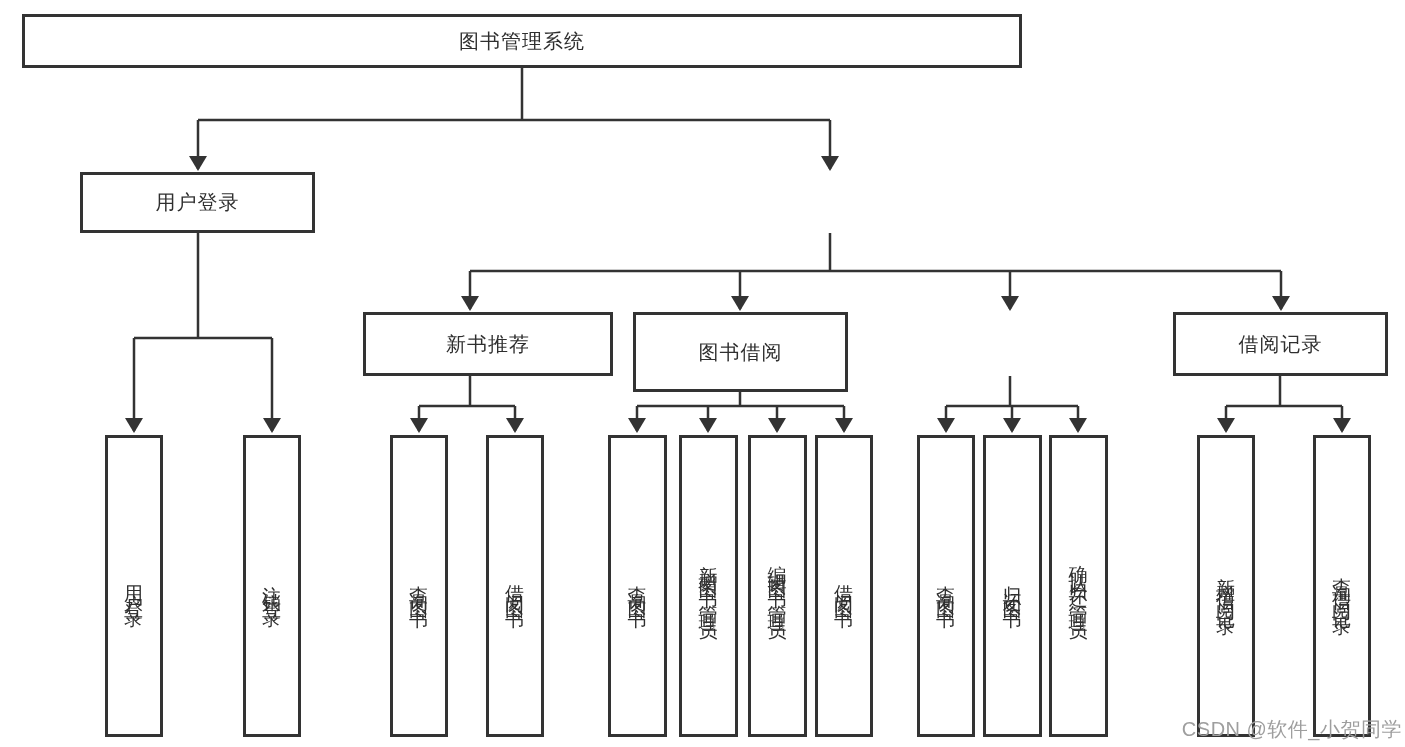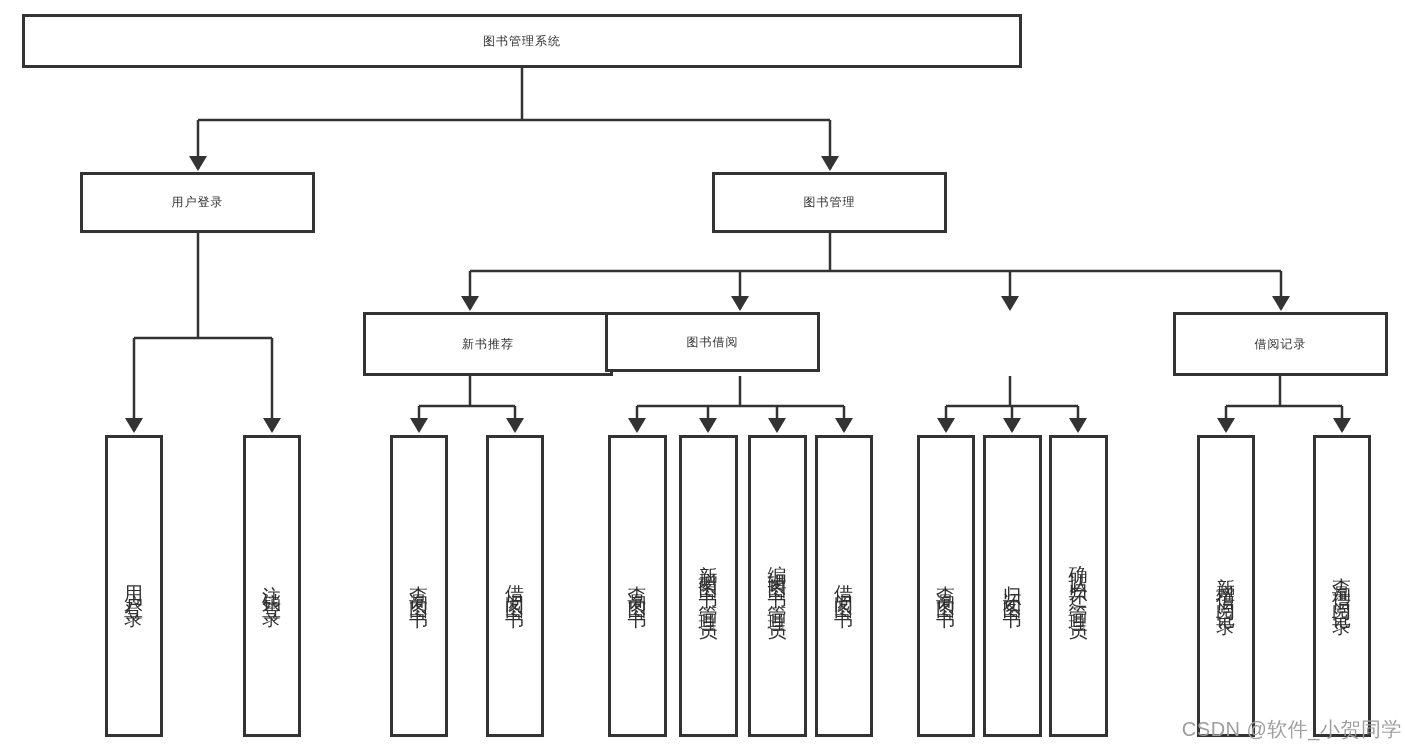--- a/index.html
+++ b/index.html
@@ -28,21 +28,21 @@
     position: absolute;
     box-sizing: border-box;
     border: 3px solid #333333;
     background: #ffffff;
     display: flex;
     align-items: center;
     justify-content: center;
     z-index: 2;
   }
   .box.h span {
-    font-size: 12px;
+    font-size: 20px;
     letter-spacing: 1px;
     white-space: nowrap;
   }
   .box.v span {
     writing-mode: vertical-rl;
     text-orientation: upright;
     font-size: 19px;
     letter-spacing: 8px;
     line-height: 1;
   }
@@ -106,28 +106,25 @@
     </g>
   </svg>
 
   <div class="box h" style="left:22px; top:14px; width:1000px; height:54px">
     <span>图书管理系统</span>
   </div>
 
   <div class="box h" style="left:80px; top:172px; width:235px; height:61px">
     <span>用户登录</span>
   </div>
-  <div class="box h" style="left:712px; top:172px; width:235px; height:61px">
-    <span>图书管理</span>
-  </div>
 
   <div class="box h" style="left:363px; top:312px; width:250px; height:64px">
     <span>新书推荐</span>
   </div>
-  <div class="box h" style="left:605px; top:312px; width:215px; height:60px">
+  <div class="box h" style="left:633px; top:312px; width:215px; height:80px">
     <span>图书借阅</span>
   </div>
   <div class="box h" style="left:1173px; top:312px; width:215px; height:64px">
     <span>借阅记录</span>
   </div>
 
   <div class="box v" style="left:105px; top:435px; width:58px; height:302px">
     <span>用户登录</span>
   </div>
   <div class="box v" style="left:243px; top:435px; width:58px; height:302px">

